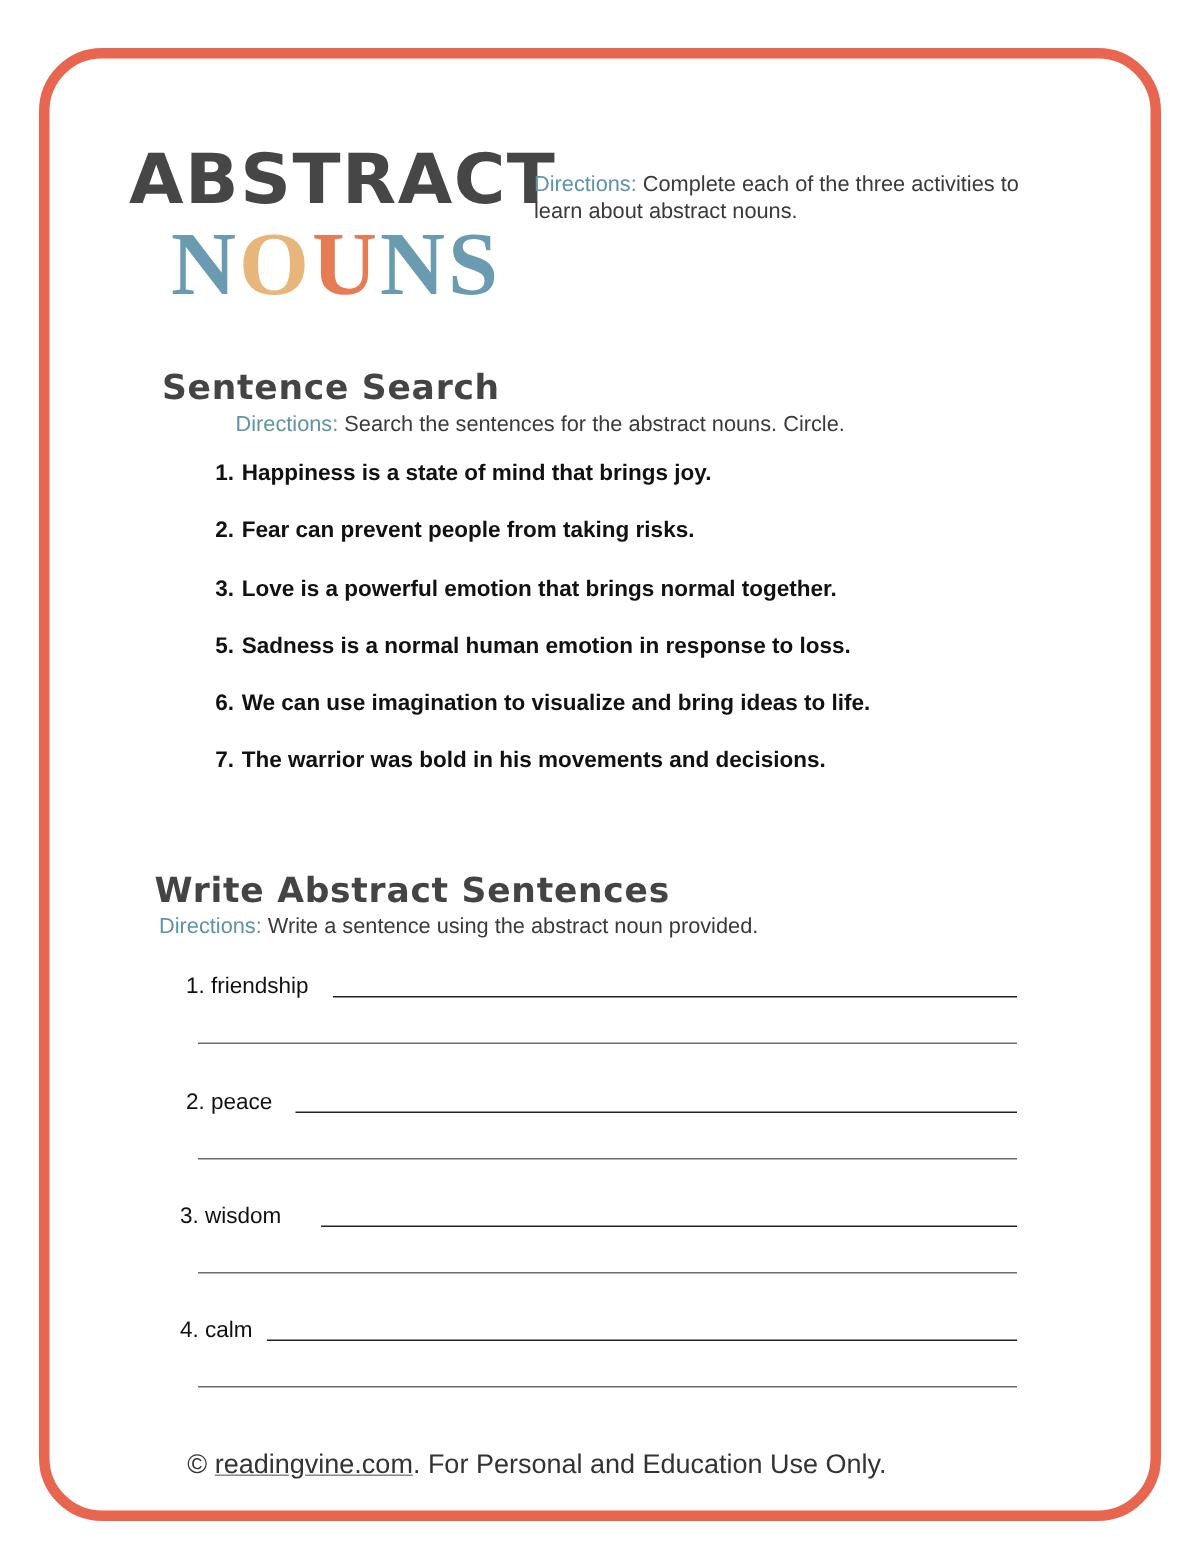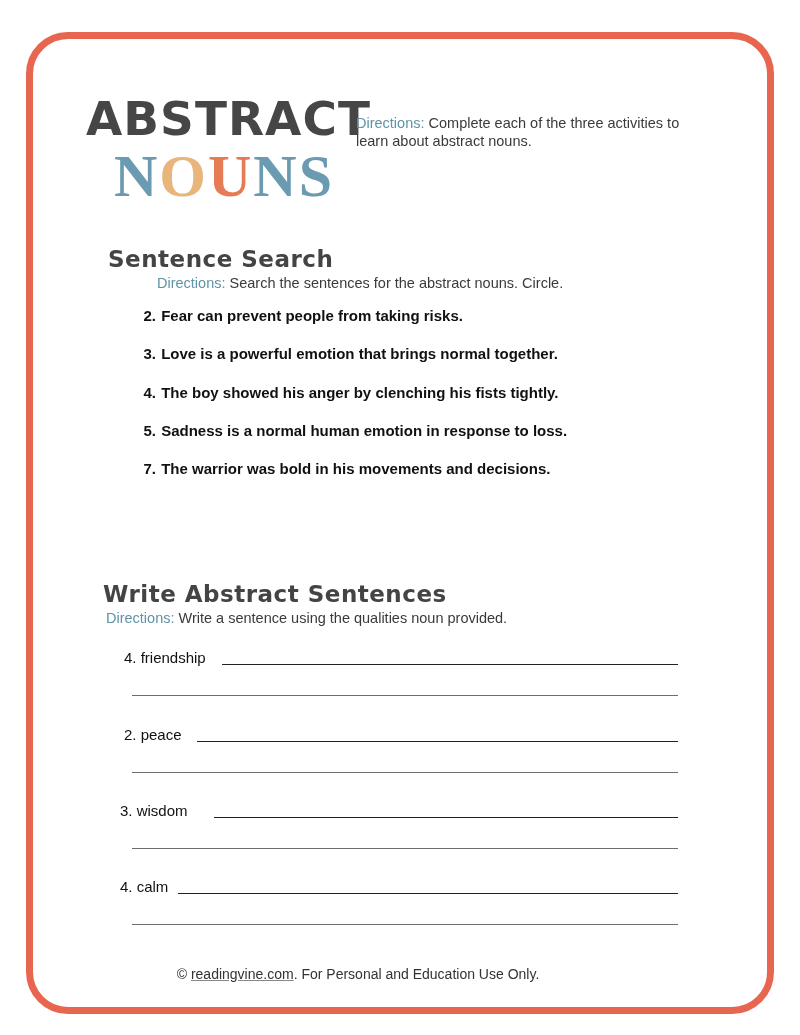--- a/index.html
+++ b/index.html
@@ -19,53 +19,54 @@
 
   .sentences { position:absolute; left:136px; top:306px; margin:0; padding:0; list-style:none; }
   .sentences li { font-size:15px; font-weight:bold; color:#111; height:38.3px; line-height:20px; }
   .sentences .num { display:inline-block; width:20px; text-align:right; margin-right:1px; }
 
   .write-row { position:absolute; left:120px; width:560px; font-size:15px; color:#111; }
   .write-row .lbl { position:absolute; left:0; top:0; white-space:nowrap; }
   .write-row .line1 { position:absolute; top:15px; right:2px; height:0; border-top:1.5px solid #222; }
   .write-row .line2 { position:absolute; left:12px; right:2px; top:46px; height:0; border-top:1.5px solid #6d6d6d; }
 
-  .footer { position:absolute; left:0; width:716px; top:966px; text-align:center; font-size:14px; color:#333; }
+  .footer { position:absolute; left:0; width:716px; top:966px; text-align:center; font-size:18px; color:#333; }
   .footer a { color:#333; text-decoration:underline; text-decoration-color:#888; }
 </style>
 </head>
 <body>
 
 <div class="frame"></div>
 
 <div class="title-abstract">ABSTRACT</div>
 <div class="title-nouns">
   <span style="color: rgb(107, 155, 176);">N</span><span style="color: rgb(232, 181, 122);">O</span><span style="color: rgb(229, 124, 85);">U</span><span style="color: rgb(107, 155, 176);">N</span><span style="color: rgb(107, 155, 176);">S</span>
 </div>
 
 <div class="intro">
   <p><span class="dir-label">Directions:</span><span> Complete each of the three activities to learn about abstract nouns.</span></p>
 </div>
 
 <div class="section-title" style="left:108px; top:246px;">Sentence Search</div>
 <div class="section-dir" style="left:109px; top:275px;margin-left:48px;"><span class="dir-label">Directions:</span><span> Search the sentences for the abstract nouns. Circle.</span></div>
 
 <ul class="sentences">
+  <li><span class="num">1.</span> <span>Happiness is a state of mind that brings joy.</span></li>
   <li><span class="num">2.</span> <span>Fear can prevent people from taking risks.</span></li>
   <li><span class="num">3.</span> <span>Love is a powerful emotion that brings normal together.</span></li>
-  <li><span class="num">4.</span> <span>The boy showed his anger by clenching his fists tightly.</span></li>
   <li><span class="num">5.</span> <span>Sadness is a normal human emotion in response to loss.</span></li>
+  <li><span class="num">6.</span> <span>We can use imagination to visualize and bring ideas to life.</span></li>
   <li><span class="num">7.</span> <span>The warrior was bold in his movements and decisions.</span></li>
 </ul>
 
 <div class="section-title" style="left:103px; top:581px;">Write Abstract Sentences</div>
-<div class="section-dir" style="left:106px; top:610px;"><span class="dir-label">Directions:</span><span> Write a sentence using the qualities noun provided.</span></div>
+<div class="section-dir" style="left:106px; top:610px;"><span class="dir-label">Directions:</span><span> Write a sentence using the abstract noun provided.</span></div>
 
 <div class="write-row" style="top:649px;">
-  <span class="lbl" style="left:4px;">4. friendship</span>
+  <span class="lbl" style="left:4px;">1. friendship</span>
   <div class="line1" style="left:102px;"></div>
   <div class="line2"></div>
 </div>
 <div class="write-row" style="top:726px;">
   <span class="lbl" style="left:4px;">2.  peace</span>
   <div class="line1" style="left:77px;"></div>
   <div class="line2"></div>
 </div>
 <div class="write-row" style="top:802px;">
   <span class="lbl" style="left:0px;">3. wisdom</span>

